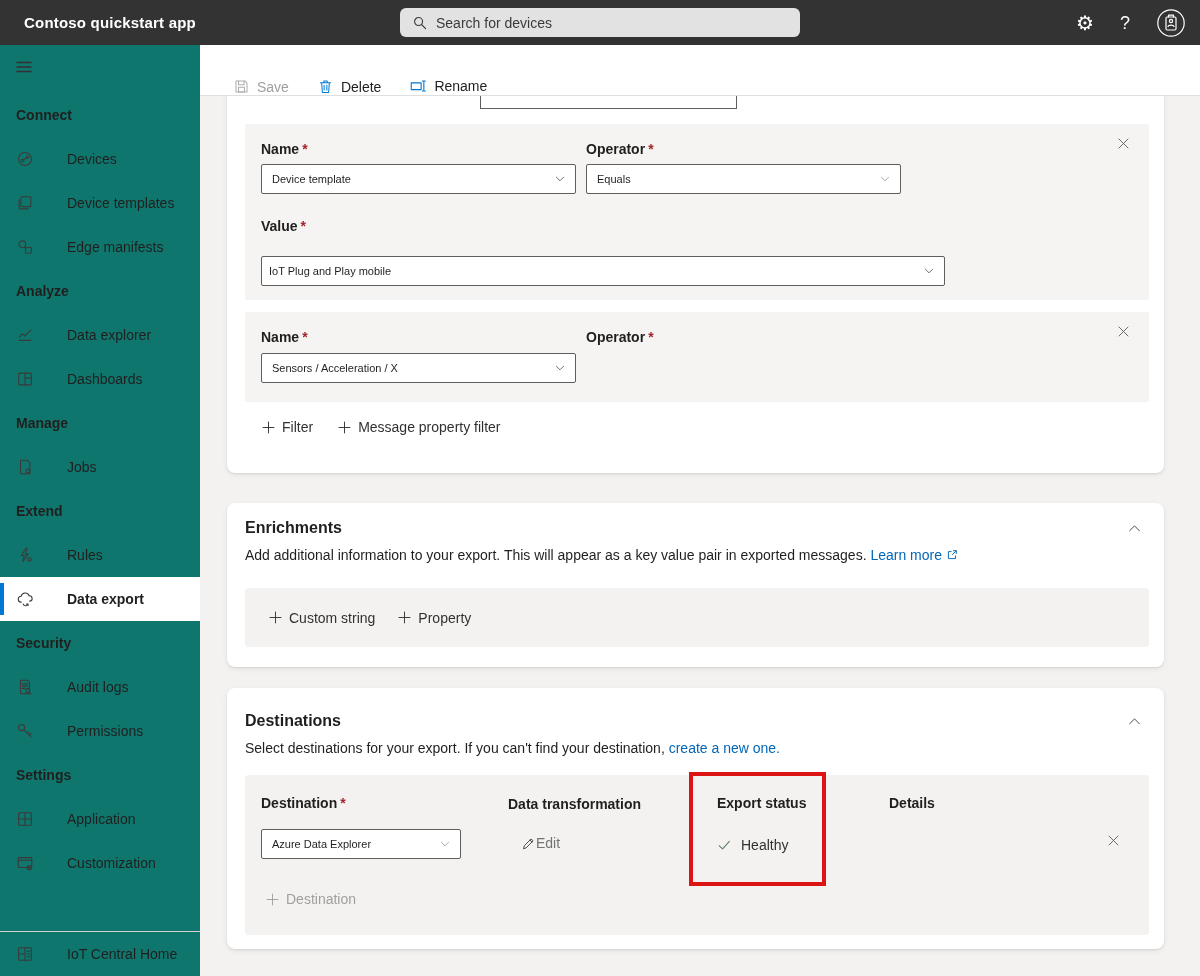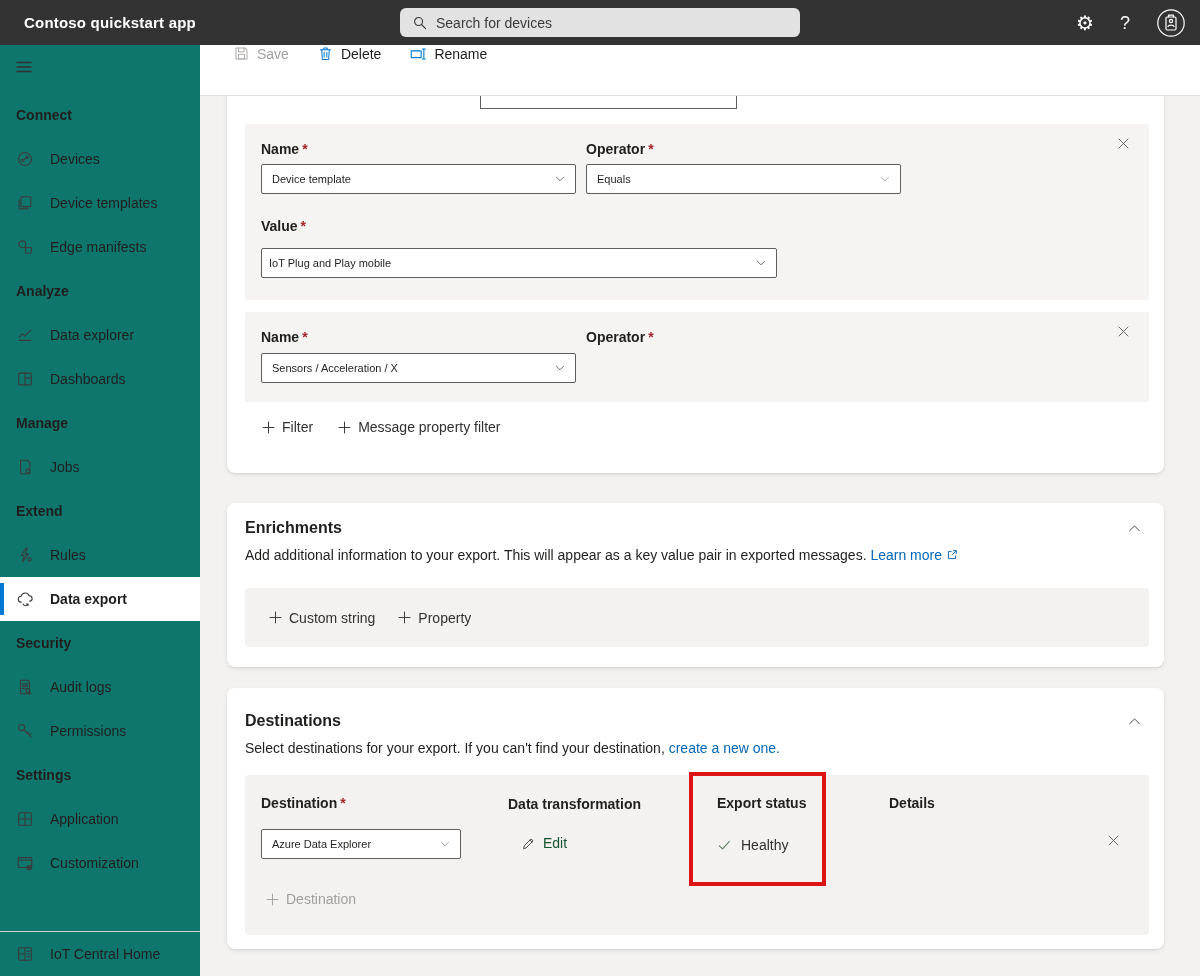--- a/index.html
+++ b/index.html
@@ -18,30 +18,30 @@
   .searchbox input::placeholder{color:#3b3a39;opacity:1;}
   .topbar-right{position:absolute;right:14px;top:0;height:45px;display:flex;align-items:center;gap:26px;color:#fff;}
   .gear-glyph{font-size:20px;line-height:1;cursor:pointer;}
   .help-glyph{font-size:18px;line-height:1;cursor:pointer;}
   .avatar{display:flex;cursor:pointer;}
 
   
   .sidebar{position:absolute;left:0;top:45px;width:200px;height:931px;background:#0f766e;z-index:20;}
   .menu-toggle{height:48px;display:flex;align-items:center;padding-left:14px;color:#323130;cursor:pointer;}
   .sb-header{height:44px;display:flex;align-items:center;padding-left:16px;font-size:14px;font-weight:700;color:#201f1e;}
-  .sb-item{height:44px;display:flex;align-items:center;padding-left:16px;gap:16px;font-size:14px;color:#201f1e;cursor:pointer;position:relative;}
+  .sb-item{height:44px;display:flex;align-items:center;padding-left:16px;gap:33px;font-size:14px;color:#201f1e;cursor:pointer;position:relative;}
   .sb-item .sb-icon{display:flex;color:#3b3a39;width:18px;}
   .sb-item.selected{background:#fff;font-weight:700;}
   .sb-item.selected::before{content:"";position:absolute;left:0;top:6px;bottom:6px;width:4px;background:var(--accent);}
   .sb-footer{position:absolute;left:0;bottom:0;width:200px;border-top:1px solid #d2d0ce;}
 
   
   .main{position:absolute;left:200px;top:45px;width:1000px;height:931px;background:#f3f2f1;}
   .toolbar{position:absolute;left:0;top:0;width:1000px;height:51px;background:#fff;
-    display:flex;align-items:flex-start;padding-left:33px;gap:28px;border-bottom:1px solid #e1dfdd;z-index:10;}
+    display:flex;align-items:flex-end;padding-left:33px;gap:28px;border-bottom:1px solid #e1dfdd;z-index:10;}
   .tb-btn{display:flex;align-items:center;gap:7px;font-size:14px;color:#201f1e;cursor:pointer;}
   .tb-btn .icon{display:flex;}
   .tb-btn.disabled{color:#a19f9d;cursor:default;}
   .tb-icon-blue{color:var(--accent);}
   .tb-icon-gray{color:#b0aeac;}
 
   .scroll{position:absolute;left:0;top:51px;width:1000px;height:880px;background:#f3f2f1;}
 
   .card{position:absolute;background:#fff;border-radius:8px;
     box-shadow:0 1px 2px rgba(0,0,0,.09), 0 2px 6px rgba(0,0,0,.06);}
@@ -76,21 +76,21 @@
   .card-title{position:absolute;left:18px;font-size:16px;font-weight:700;color:#201f1e;}
   .card-desc{position:absolute;left:18px;font-size:14px;color:#201f1e;}
   a.link{color:var(--link);text-decoration:none;cursor:pointer;}
   .ext-icon{display:inline-flex;margin-left:4px;color:var(--link);vertical-align:-1px;}
 
   .panel{position:absolute;left:18px;background:#f3f2f1;border-radius:4px;}
   .panel.enrich-panel{top:85px;width:904px;height:59px;display:flex;align-items:center;padding-left:23px;gap:22px;}
   .panel.dest-panel{top:87px;width:904px;height:160px;}
 
   .col-head{position:absolute;font-size:14px;font-weight:700;color:#201f1e;}
-  .edit-btn{position:absolute;display:flex;align-items:center;gap:7px;font-size:14px;color:#14532d;cursor:pointer;}
+  .edit-btn{position:absolute;display:flex;align-items:center;gap:0;font-size:14px;color:#737373;cursor:pointer;}
   .edit-btn .icon{display:flex;color:#3b3a39;}
   .status{position:absolute;display:flex;align-items:center;gap:9px;font-size:14px;color:#323130;}
   .status .icon{display:flex;color:var(--healthy-check);}
 
   .highlight-box{position:absolute;left:462px;top:84px;width:137px;height:114px;
     border:4px solid var(--highlight-box);z-index:6;pointer-events:none;}
 </style>
 </head>
 <body>
 
@@ -318,21 +318,21 @@
           <span>Equals</span>
           <span class="icon light">
               <svg width="12" height="12" viewBox="0 0 20 20" fill="none" stroke="currentColor" stroke-width="1.5" stroke-linecap="round" stroke-linejoin="round">
                 <path d="M4 7 L10 13 L16 7"></path>
               </svg>
             </span>
         </div>
         <div class="fld-label" style="left:16px;top:94px;">
           <span>Value</span><span class="req">*</span>
         </div>
-        <div class="select" style="left:16px;top:124px;width:516px;padding-left:7px;">
+        <div class="select" style="left:16px;top:132px;width:684px;padding-left:7px;">
           <span>IoT Plug and Play mobile</span>
           <span class="icon">
               <svg width="12" height="12" viewBox="0 0 20 20" fill="none" stroke="currentColor" stroke-width="1.5" stroke-linecap="round" stroke-linejoin="round">
                 <path d="M4 7 L10 13 L16 7"></path>
               </svg>
             </span>
         </div>
         <div class="close-btn" style="right:14px;top:8px;">
           <span class="icon"><svg width="15" height="15" viewBox="0 0 20 20" fill="none" stroke="currentColor" stroke-width="1.2" stroke-linecap="round" stroke-linejoin="round">
                 <path d="M4 4 L16 16 M16 4 L4 16"></path>

